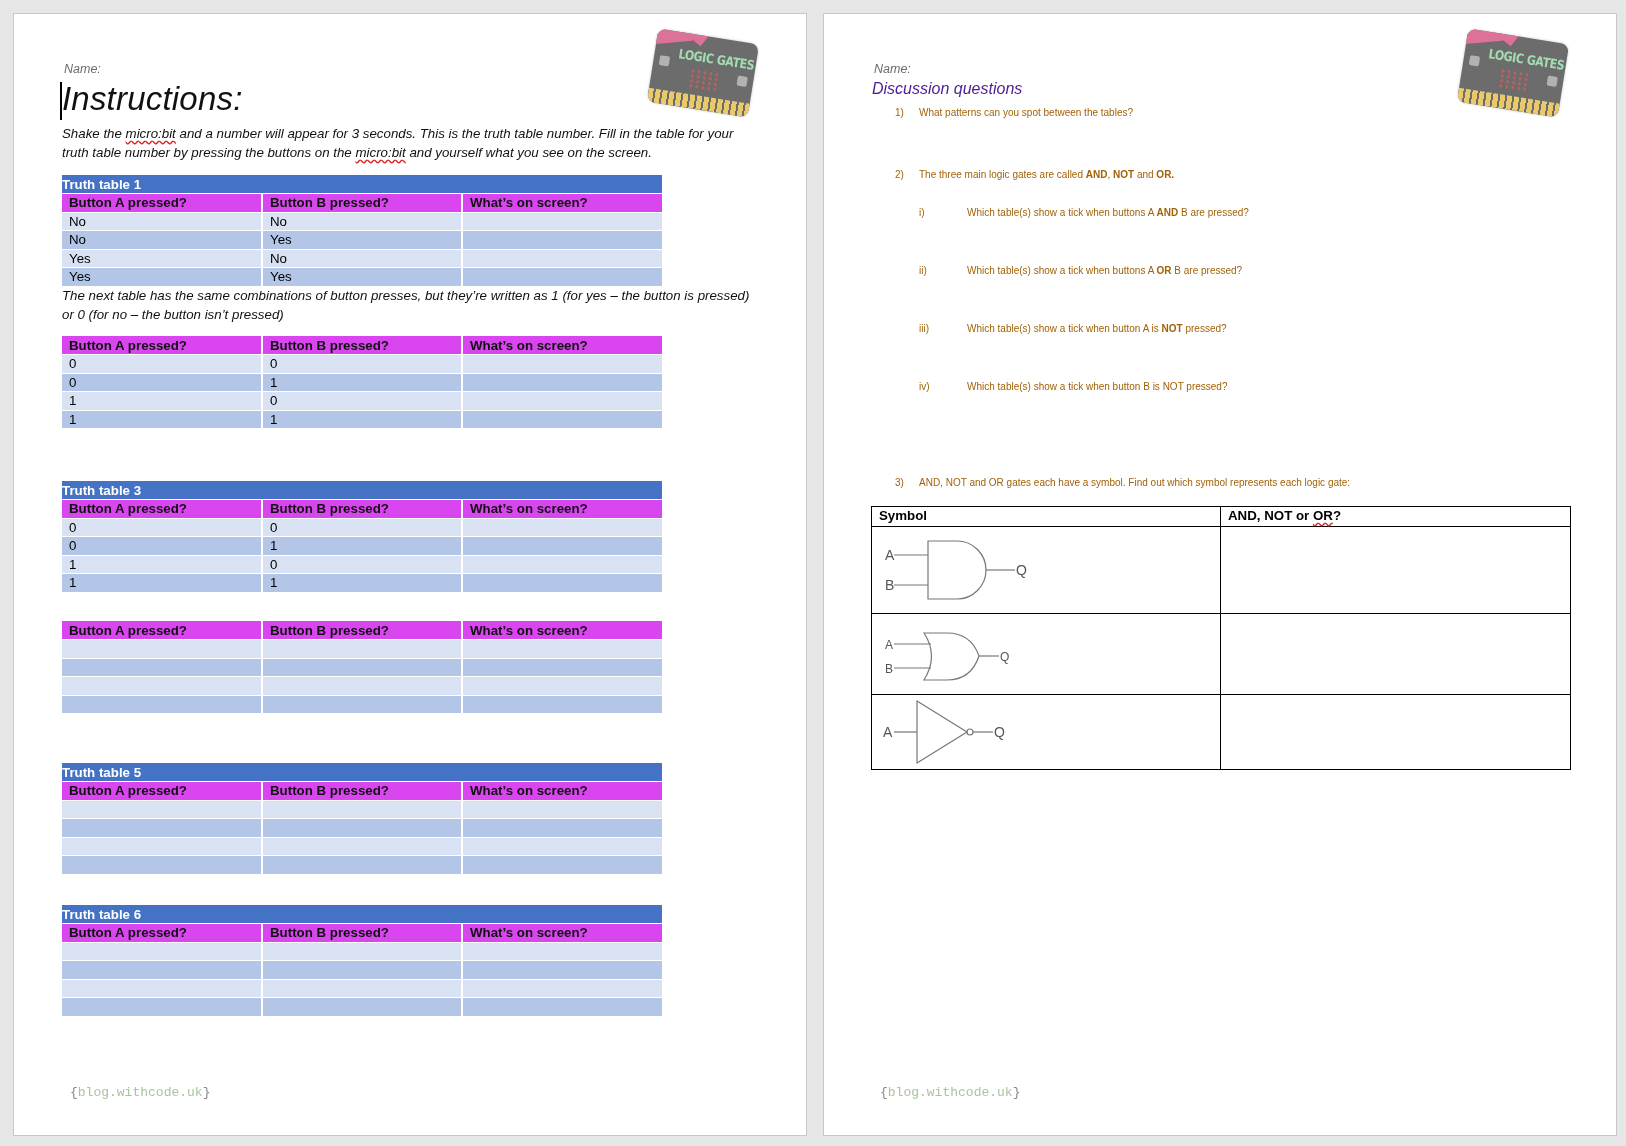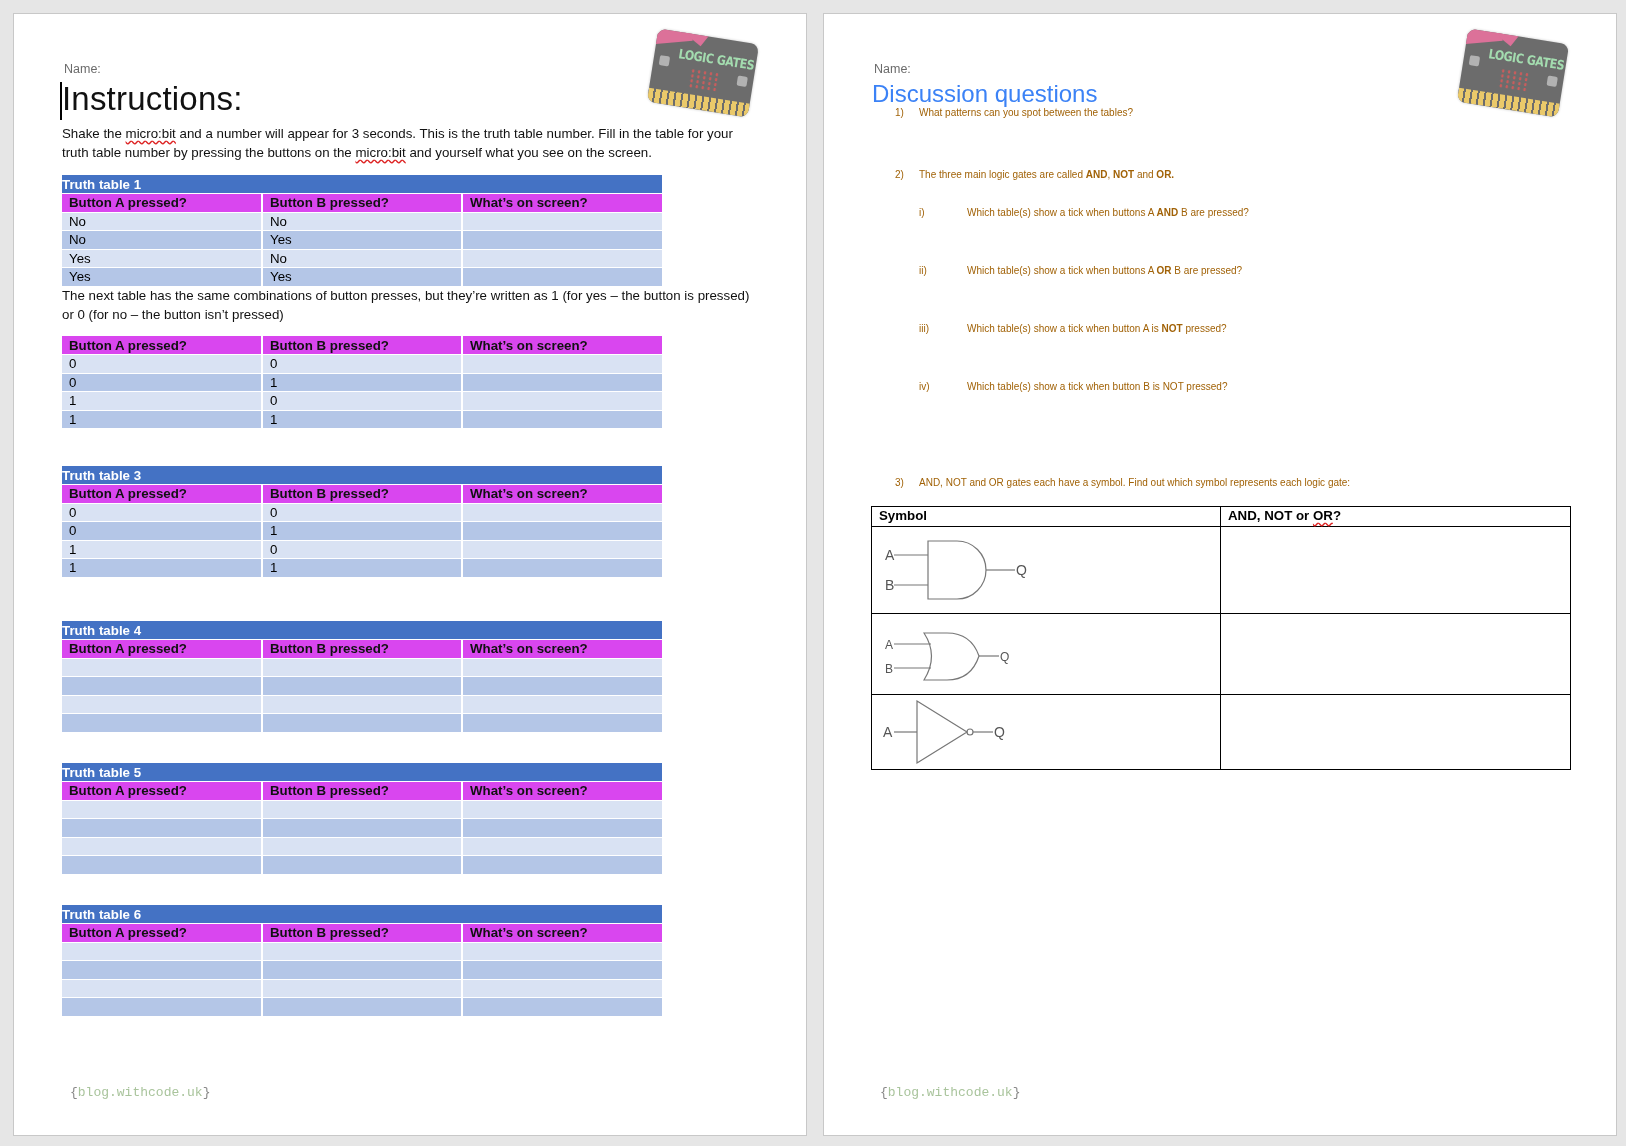--- a/index.html
+++ b/index.html
@@ -9,25 +9,25 @@
     font-family: "Liberation Sans", "DejaVu Sans", sans-serif;
     color: #000;
   }
   .page {
     position: absolute; background: #fff;
     border: 1px solid #c8c8c8;
   }
   #page-left  { left: 13px;  top: 13px; width: 792px; height: 1121px; }
   #page-right { left: 823px; top: 13px; width: 792px; height: 1121px; }
 
-  .abs { position: absolute; }
+  .abs { position: absolute; font-style: italic; }
   .name-label { font-size: 12.5px; color: #6b6b6b; }
   .title-left { font-size: 33px; font-weight: 300; color: #111; letter-spacing: 0.2px; }
   .cursor { position: absolute; left: -2px; top: 2px; width: 1.5px; height: 38px; background: #000; }
-  .title-right { font-size: 24px; color: #3b82f6; text-align: center; }
+  .title-right { font-size: 16px; color: #4c1d95; text-align: center; }
   .para { font-size: 13.3px; line-height: 19px; color: #111; }
   .spell { text-decoration: underline wavy #d22; text-decoration-skip-ink: none; text-underline-offset: 2px; }
 
   
   .logo {
     position: absolute; width: 102px; height: 74px;
     transform: rotate(9deg);
     border-radius: 8px; background: #5d5d5d; overflow: hidden;
     box-shadow: 0 0 3px rgba(0,0,0,0.25); opacity: 0.9;
   }
@@ -162,21 +162,21 @@
           <td></td>
         </tr>
     <tr class="r1">
           <td>1</td>
           <td>1</td>
           <td></td>
         </tr>
   </tbody>
     </table>
 
-  <table class="tt" style="top:452px;border-radius:28px;">
+  <table class="tt" style="top:467px;border-radius:28px;">
     <colgroup>
         <col style="width:200px">
         <col style="width:200px">
         <col style="width:200px">
       </colgroup>
     <tbody>
         <tr class="cap">
           <th colspan="3">Truth table 3</th>
         </tr>
     <tr class="hdr">
@@ -208,23 +208,20 @@
     </table>
 
 
   <table class="tt" style="top:607px;">
     <colgroup>
         <col style="width:200px">
         <col style="width:200px">
         <col style="width:200px">
       </colgroup>
     <tbody>
-        <tr class="cap">
-          <th colspan="3">Truth table 4</th>
-        </tr>
     <tr class="hdr">
       <th>Button A pressed?</th>
       <th>Button B pressed?</th>
       <th>What’s on screen?</th>
     </tr>
     <tr class="r0">
           <td></td>
           <td></td>
           <td></td>
         </tr>

